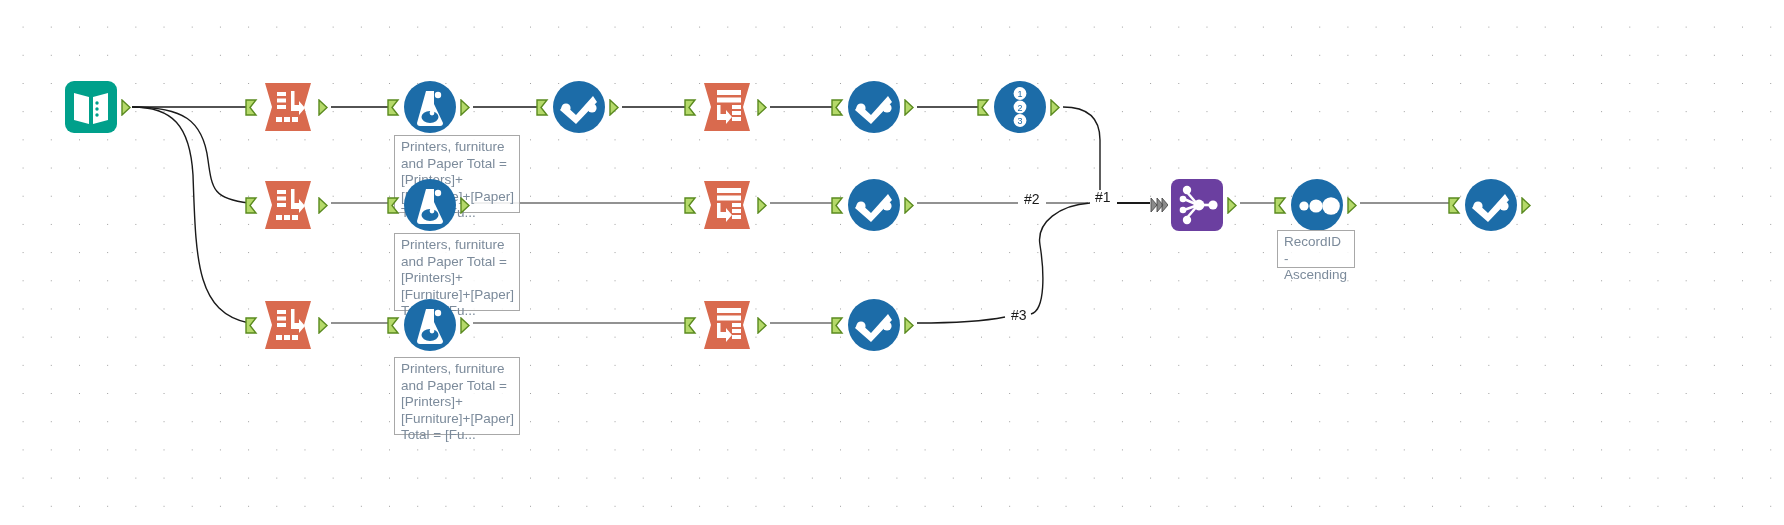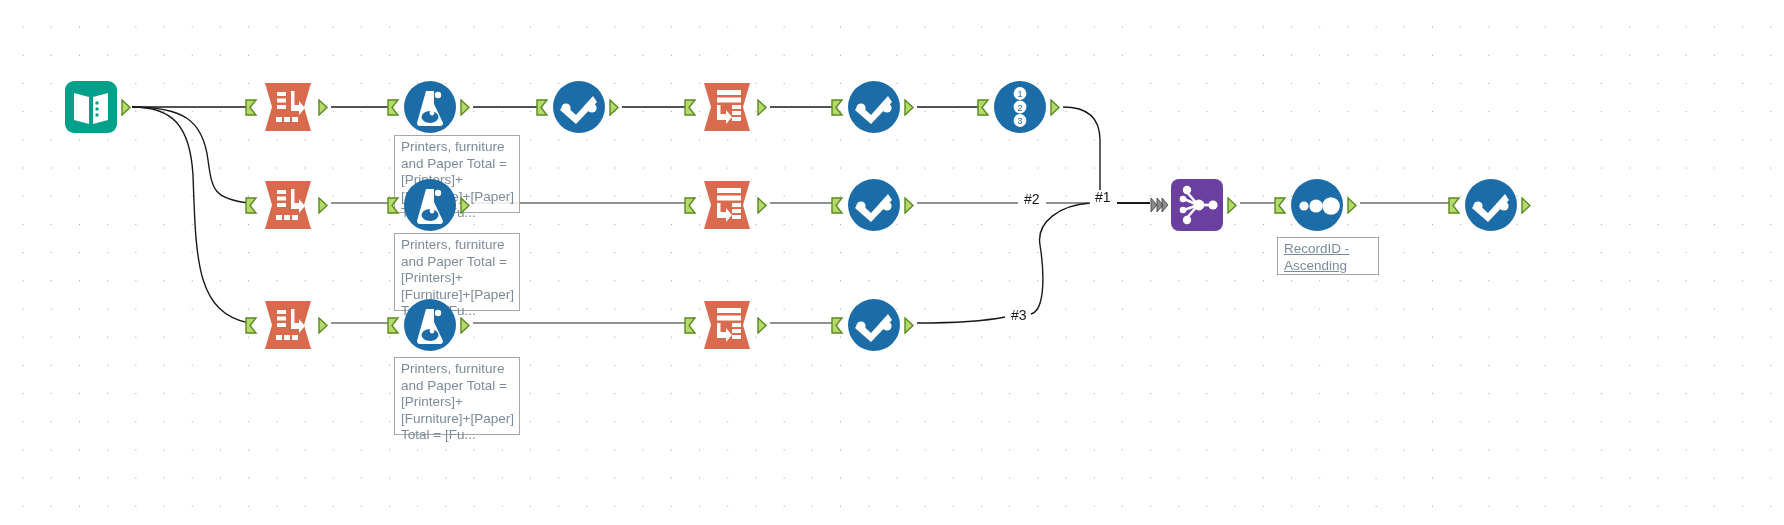--- a/index.html
+++ b/index.html
@@ -466,19 +466,19 @@
         </svg>
     </span>
   </div>
 
   <div class="anno" style="left:394px;top:135px;width:126px;height:78px;z-index:5;">Printers, furniture and Paper Total = [Printers]+[Furniture]+[Paper] Total = [Fu...</div>
 
   <div class="anno" style="left:394px;top:233px;width:126px;height:78px;z-index:5;">Printers, furniture and Paper Total = [Printers]+[Furniture]+[Paper] Total = [Fu...</div>
 
   <div class="anno" style="left:394px;top:357px;width:126px;height:78px;z-index:5;">Printers, furniture and Paper Total = [Printers]+[Furniture]+[Paper] Total = [Fu...</div>
 
-  <div class="anno" style="left:1277px;top:237px;width:102px;height:38px;z-index:5;text-decoration:underline;">RecordID - Ascending</div>
+  <div class="anno" style="left:1277px;top:230px;width:78px;height:38px;z-index:5;">RecordID - Ascending</div>
 
   <div class="conn-label" style="left:1093px;top:190px;">#1</div>
   <div class="conn-label" style="left:1022px;top:192px;">#2</div>
   <div class="conn-label" style="left:1009px;top:308px;">#3</div>
 
 </div>
 
 </body></html>

